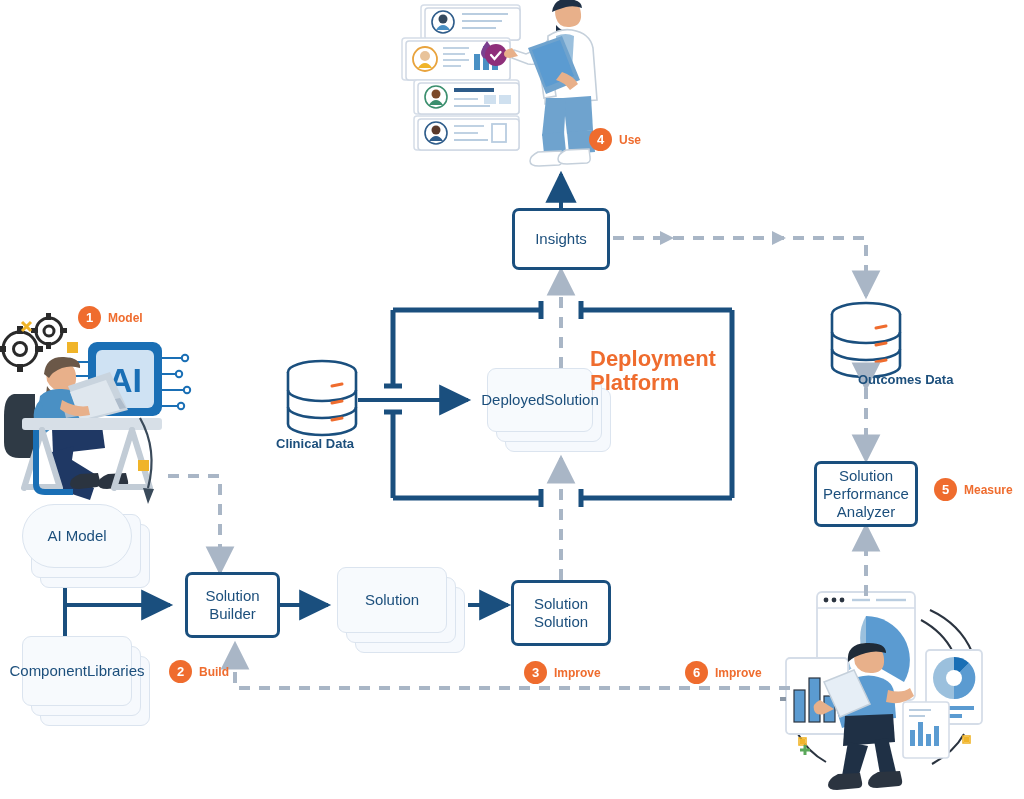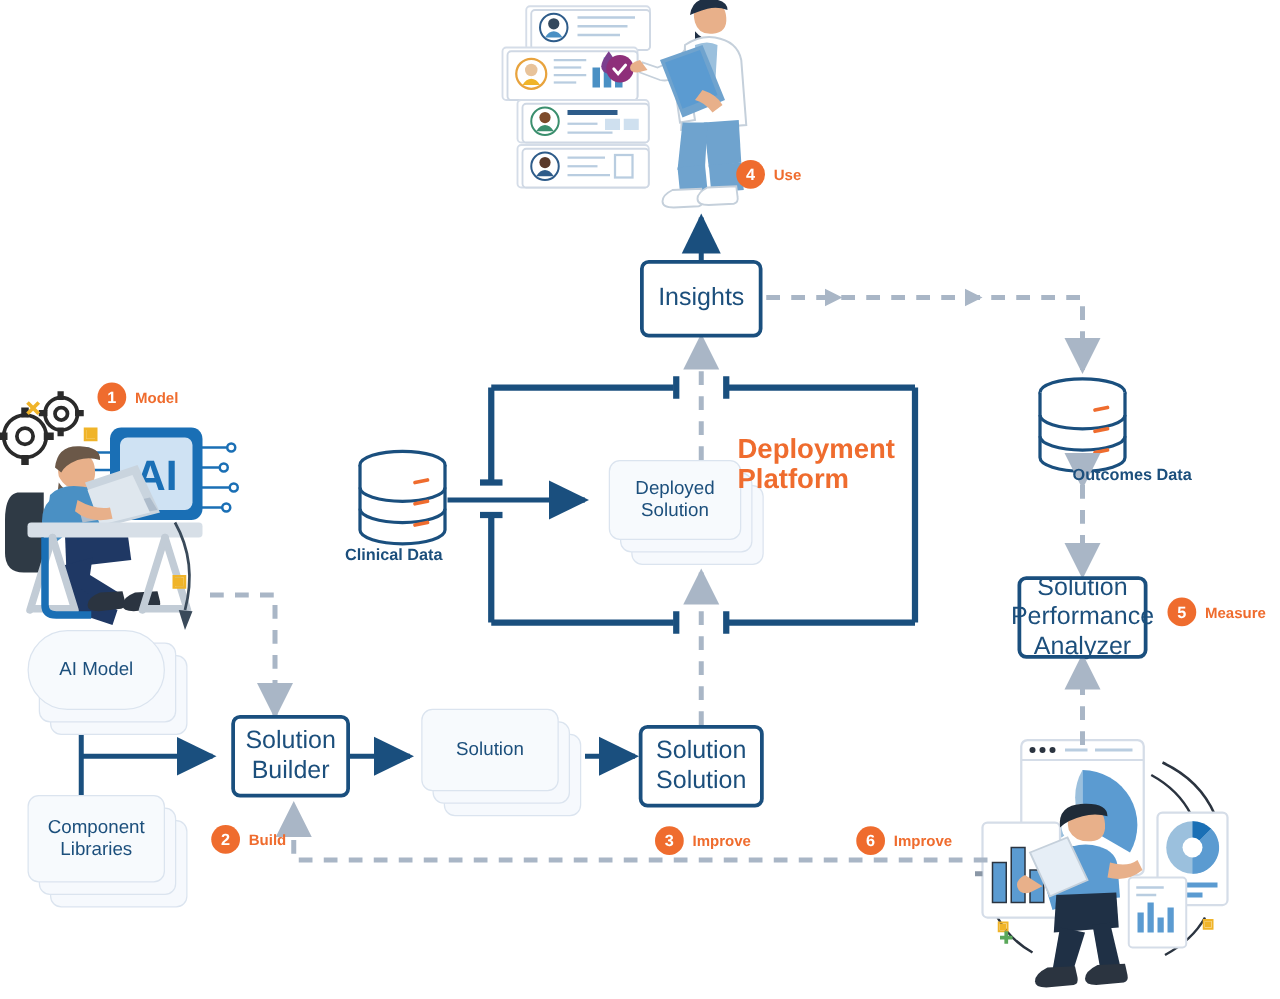--- a/index.html
+++ b/index.html
@@ -4,21 +4,21 @@
 <style>
   html,body{margin:0;padding:0;background:#ffffff;}
   body{width:1024px;height:799px;font-family:"Liberation Sans",sans-serif;}
   #stage{position:relative;width:1024px;height:799px;overflow:hidden;background:#fff;}
   #svg-layer{position:absolute;left:0;top:0;width:1024px;height:799px;}
 
   .node{position:absolute;box-sizing:border-box;display:flex;align-items:center;
         justify-content:center;text-align:center;color:#1c4f7c;font-weight:400;
         line-height:1.18;}
   .proc{background:#ffffff;border:3px solid #1a4f7e;border-radius:7px;
-        font-size:20px;z-index:20;}
+        font-size:15px;z-index:20;}
   .stackwrap{position:absolute;z-index:18;}
   .stackwrap .card{position:absolute;background:#f6f9fd;border:1.6px solid #dbe4ef;
         border-radius:9px;box-sizing:border-box;}
   .stackwrap .card.c3{left:18px;top:20px;}
   .stackwrap .card.c2{left:9px;top:10px;}
   .stackwrap .card.c1{left:0;top:0;background:#f7fafd;display:flex;align-items:center;
         justify-content:center;color:#1c4f7c;font-size:15px;text-align:center;line-height:1.18;}
 
   .steplabel{position:absolute;display:flex;align-items:center;gap:7px;z-index:40;}
   .stepnum{width:23px;height:23px;border-radius:50%;background:#ef6c2e;color:#fff;
@@ -387,38 +387,38 @@
     <div class="card c3" style="width:110px;height:64px;"></div>
     <div class="card c2" style="width:110px;height:64px;"></div>
     <div class="card c1" style="width:110px;height:64px;border-radius:32px;">
       <span>AI Model</span>
     </div>
   </div>
 
   <div class="stackwrap" style="left:22px;top:636px;width:128px;height:90px;">
     <div class="card c3" style="width:110px;height:70px;"></div>
     <div class="card c2" style="width:110px;height:70px;"></div>
-    <div class="card c1" style="width:110px;height:70px;flex-direction:column;">
+    <div class="card c1" style="width:110px;height:70px;flex-direction:row;">
       <span>Component</span>
       <span>Libraries</span>
     </div>
   </div>
 
   <div class="stackwrap" style="left:337px;top:567px;width:140px;height:92px;">
     <div class="card c3" style="width:110px;height:66px;"></div>
     <div class="card c2" style="width:110px;height:66px;"></div>
     <div class="card c1" style="width:110px;height:66px;">
       <span>Solution</span>
     </div>
   </div>
 
   <div class="stackwrap" style="left:487px;top:368px;width:134px;height:92px;z-index:26;">
     <div class="card c3" style="width:106px;height:64px;"></div>
     <div class="card c2" style="width:106px;height:64px;"></div>
-    <div class="card c1" style="width:106px;height:64px;flex-direction:column;">
+    <div class="card c1" style="width:106px;height:64px;flex-direction:row;">
       <span>Deployed</span>
       <span>Solution</span>
     </div>
   </div>
 
   <div class="node proc" style="left:185px;top:572px;width:95px;height:66px;flex-direction:column;">
     <span>Solution</span>
     <span>Builder</span>
   </div>
 

